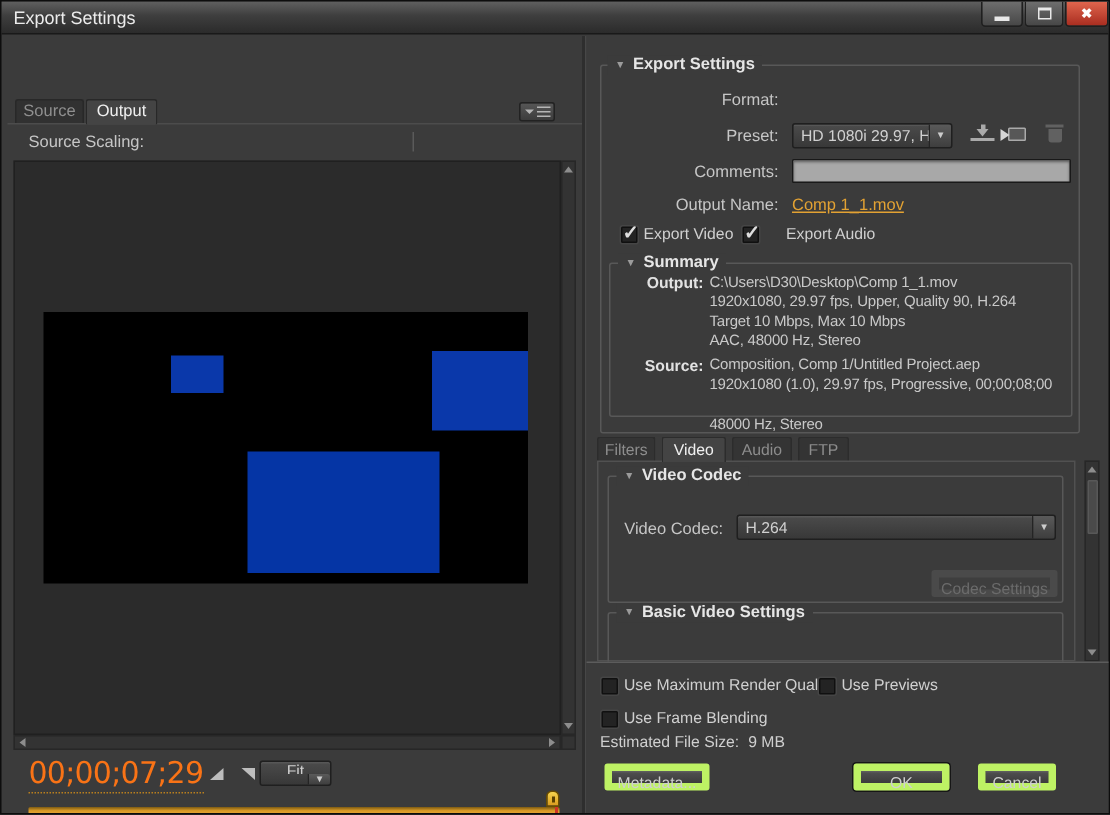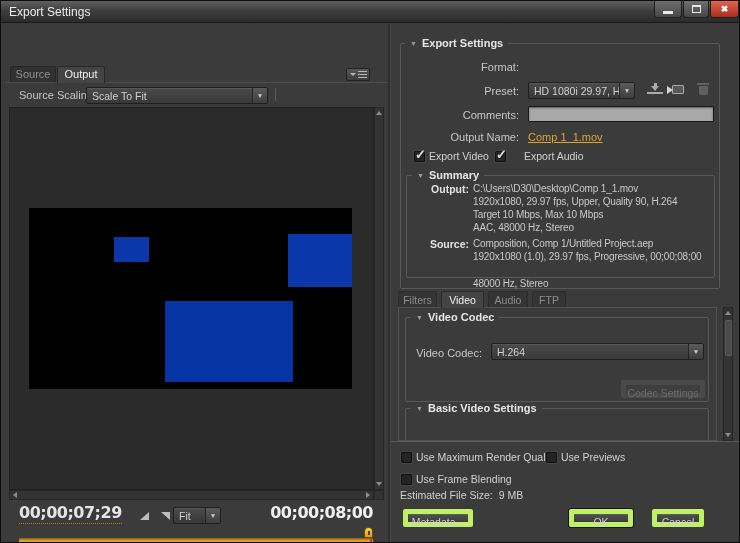--- a/index.html
+++ b/index.html
@@ -66,21 +66,21 @@
   .preview-frame { position:absolute; left:19px; top:100px; width:323px; height:181px; background:#000; }
   .shape { position:absolute; }
   .scroll { position:absolute; background:#333333; border:1px solid #272727; }
   .sb-arrow { position:absolute; width:0; height:0; }
   .up   { border-left:3px solid transparent; border-right:3px solid transparent; border-bottom:4px solid #8d8d8d; }
   .down { border-left:3px solid transparent; border-right:3px solid transparent; border-top:4px solid #8d8d8d; }
   .left { border-top:3px solid transparent; border-bottom:3px solid transparent; border-right:4px solid #8d8d8d; }
   .right{ border-top:3px solid transparent; border-bottom:3px solid transparent; border-left:4px solid #8d8d8d; }
   .sb-thumb { position:absolute; left:1px; width:7px; background:#4a4a4a; border:1px solid #585858; border-radius:1px; }
   .tc-current { position:absolute; left:14px; top:438px; font-family:"DejaVu Sans",sans-serif;
-    font-weight:bold; font-size:16px; letter-spacing:-0.5px; color:#e5e5e5;
+    font-weight:normal; font-size:20px; letter-spacing:-0.5px; color:#f97316;
     border-bottom:1px dotted #b97f1e; padding-bottom:1px; }
   .tc-duration { position:absolute; right:15px; top:438px; font-family:"DejaVu Sans",sans-serif;
     font-weight:bold; font-size:16px; letter-spacing:-0.5px; color:#f0f0f0; }
   .tri-in  { position:absolute; left:135px; top:447px; width:0; height:0;
     border-bottom:8px solid #bdbdbd; border-left:9px solid transparent; }
   .tri-out { position:absolute; left:156px; top:447px; width:0; height:0;
     border-top:8px solid #bdbdbd; border-left:9px solid transparent; }
   .tl-bar { position:absolute; left:14px; top:473px; width:354px; height:7px; border-radius:1px;
     background:linear-gradient(#7c5a12,#d99a26 35%,#e3a233 60%,#c4861c); }
   .playhead { position:absolute; left:359px; top:462px; width:9px; height:11px;
@@ -149,24 +149,20 @@
   <div class="lp">
     <div class="lp-tab inactive" style="left:5px;width:46px;">Source</div>
     <div class="lp-tab active" style="left:52px;width:48px;">Output</div>
     <div class="lp-tabline"></div>
     <div class="pmenu">
       <span class="ptri"></span>
       <span class="plines"></span>
     </div>
 
     <span class="r-label" style="left:14px;top:24px;text-align:left;">Source Scaling:</span>
-    <div class="dd" style="left:81px;top:22px;width:182px;height:17px;">
-      <span class="dd-text">Scale To Fit</span>
-      <span class="dd-arrow">▼</span>
-    </div>
     <div style="position:absolute;left:270px;top:23px;width:1px;height:13px;background:#5a5a5a;"></div>
 
     <div class="viewport">
       <div class="preview-frame" style="background: rgb(0, 0, 0);">
           <div class="shape" style="left: 85px; top: 29px; width: 35px; height: 25px; background: rgb(10, 56, 170);"></div>
           <div class="shape" style="left: 259px; top: 26px; width: 64px; height: 53px; background: rgb(10, 56, 170);"></div>
           <div class="shape" style="left: 136px; top: 93px; width: 128px; height: 81px; background: rgb(5, 53, 165);"></div>
         </div>
     </div>
 
@@ -177,25 +173,24 @@
 
     <div class="scroll" style="left:4px;top:425px;width:365px;height:10px;">
       <span class="sb-arrow left" style="left:3px;top:1px;"></span>
       <span class="sb-arrow right" style="right:3px;top:1px;"></span>
     </div>
     <div class="scroll" style="left:369px;top:425px;width:10px;height:10px;"></div>
 
     <span class="tc-current">00;00;07;29</span>
     <span class="tri-in"></span>
     <span class="tri-out"></span>
-    <div class="dd" style="left:168px;top:442px;width:48px;height:17px;">
+    <div class="dd" style="left:168px;top:442px;width:48px;height:17px;flex-direction:column;">
       <span class="dd-text">Fit</span>
       <span class="dd-arrow">▼</span>
     </div>
-    <span class="tc-duration">00;00;08;00</span>
 
     <div class="tl-bar"></div>
     <div class="playhead"></div>
     <div class="red-tick"></div>
     <span class="trim-left"></span>
     <span class="trim-right"></span>
 
     <div class="dd" style="left:148px;top:489px;width:148px;height:17px;">
       <span class="dd-text">Entire Composition</span>
       <span class="dd-arrow">▼</span>

